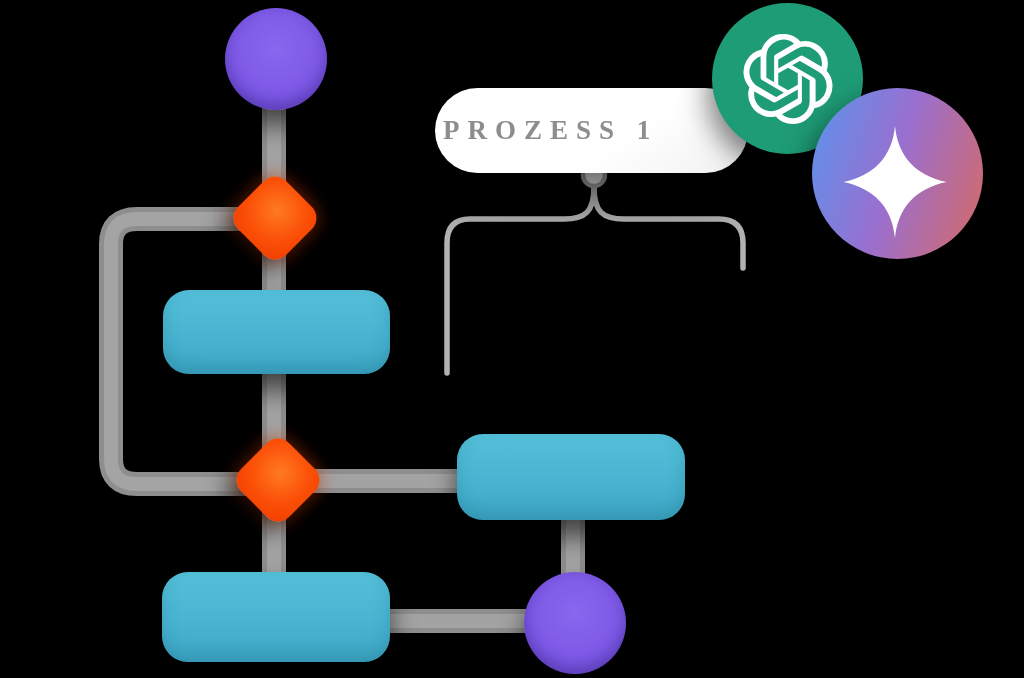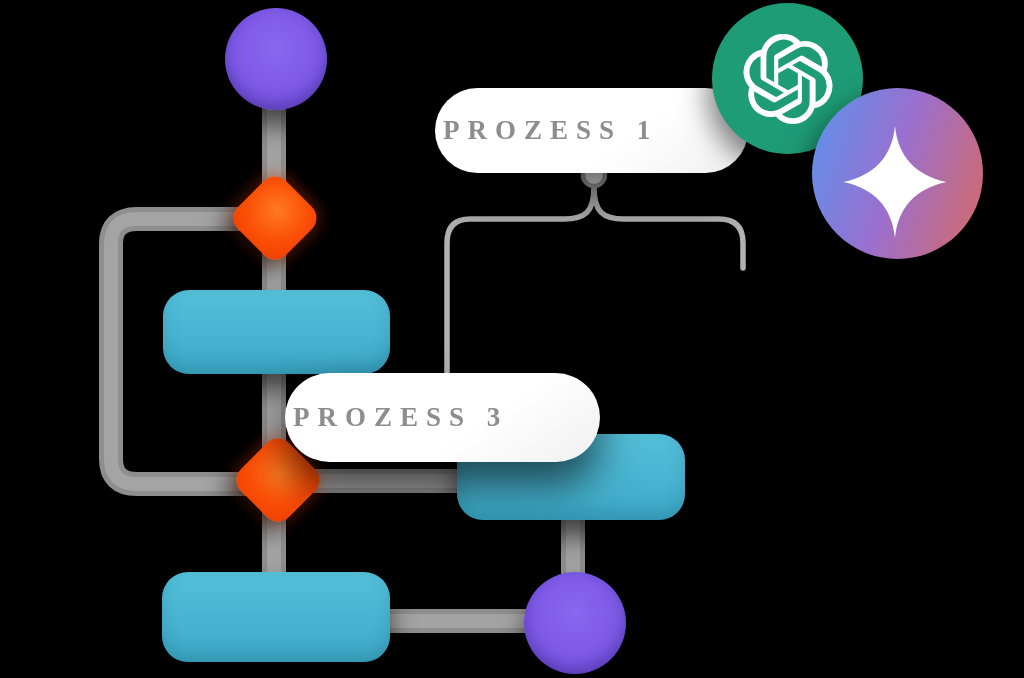--- a/index.html
+++ b/index.html
@@ -98,23 +98,20 @@
     <g fill="none" stroke="#b2b2b2" stroke-width="5.5" stroke-linecap="round" stroke-linejoin="round">
       <path d="M594 187 C594 212 585 219 564 219 H470 Q447 219 447 243 V373"></path>
       <path d="M594 187 C594 212 603 219 624 219 H719 Q743 219 743 243 V268"></path>
     </g>
     <circle cx="594" cy="175" r="11" fill="#ffffff" stroke="#a9a9a9" stroke-width="4.5"></circle>
   </svg>
 
   <div class="pill" id="pill-1">
     <span>PROZESS 1</span>
   </div>
-  <div class="pill" id="pill-3">
-    <span>PROZESS 3</span>
-  </div>
 
   <div class="logo-circle" id="openai-circle">
     <svg width="94" height="94" viewBox="-0.5 -0.5 25 25">
       <path fill="#ffffff" d="M22.2819 9.8211a5.9847 5.9847 0 0 0-.5157-4.9108 6.0462 6.0462 0 0 0-6.5098-2.9A6.0651 6.0651 0 0 0 4.9807 4.1818a5.9847 5.9847 0 0 0-3.9977 2.9 6.0462 6.0462 0 0 0 .7427 7.0966 5.98 5.98 0 0 0 .511 4.9107 6.051 6.051 0 0 0 6.5146 2.9001A5.9847 5.9847 0 0 0 13.2599 24a6.0557 6.0557 0 0 0 5.7718-4.2058 5.9894 5.9894 0 0 0 3.9977-2.9001 6.0557 6.0557 0 0 0-.7475-7.0729zm-9.022 12.6081a4.4755 4.4755 0 0 1-2.8764-1.0408l.1419-.0804 4.7783-2.7582a.7948.7948 0 0 0 .3927-.6813v-6.7369l2.02 1.1686a.071.071 0 0 1 .038.0615v5.5826a4.504 4.504 0 0 1-4.4945 4.4849zm-9.6607-4.1254a4.4708 4.4708 0 0 1-.5346-3.0137l.142.0852 4.783 2.7582a.7712.7712 0 0 0 .7806 0l5.8428-3.3685v2.3324a.0804.0804 0 0 1-.0332.0615L9.74 19.9502a4.4992 4.4992 0 0 1-6.1408-1.6464zM2.3408 7.8956a4.485 4.485 0 0 1 2.3655-1.9728V11.6a.7664.7664 0 0 0 .3879.6765l5.8144 3.3543-2.0201 1.1685a.0757.0757 0 0 1-.071 0l-4.8303-2.7865A4.504 4.504 0 0 1 2.3408 7.8956zm16.5963 3.8558L13.1038 8.364 15.1192 7.2a.0757.0757 0 0 1 .071 0l4.8303 2.7913a4.4944 4.4944 0 0 1-.6765 8.1042v-5.6772a.79.79 0 0 0-.407-.667zm2.0107-3.0231l-.142-.0852-4.7735-2.7818a.7759.7759 0 0 0-.7854 0L9.409 9.2297V6.8974a.0662.0662 0 0 1 .0284-.0615l4.8303-2.7866a4.4992 4.4992 0 0 1 6.6802 4.66zM8.3065 12.863l-2.02-1.1638a.0804.0804 0 0 1-.038-.0567V6.0742a4.4992 4.4992 0 0 1 7.3757-3.4537l-.142.0805L8.704 5.459a.7948.7948 0 0 0-.3927.6813zm1.0976-2.3654l2.602-1.4998 2.6069 1.4998v2.9994l-2.5974 1.4997-2.6067-1.4997Z"></path>
     </svg>
   </div>
 
   <div class="logo-circle" id="gemini-circle">
     <svg width="104" height="112" viewBox="0 0 104 113" style="position:absolute;left:31px;top:38px;">
       <path fill="#ffffff" d="M52 0 C55 31 73 50 104 56.5 C73 63 55 82 52 113 C49 82 31 63 0 56.5 C31 50 49 31 52 0 Z"></path>

